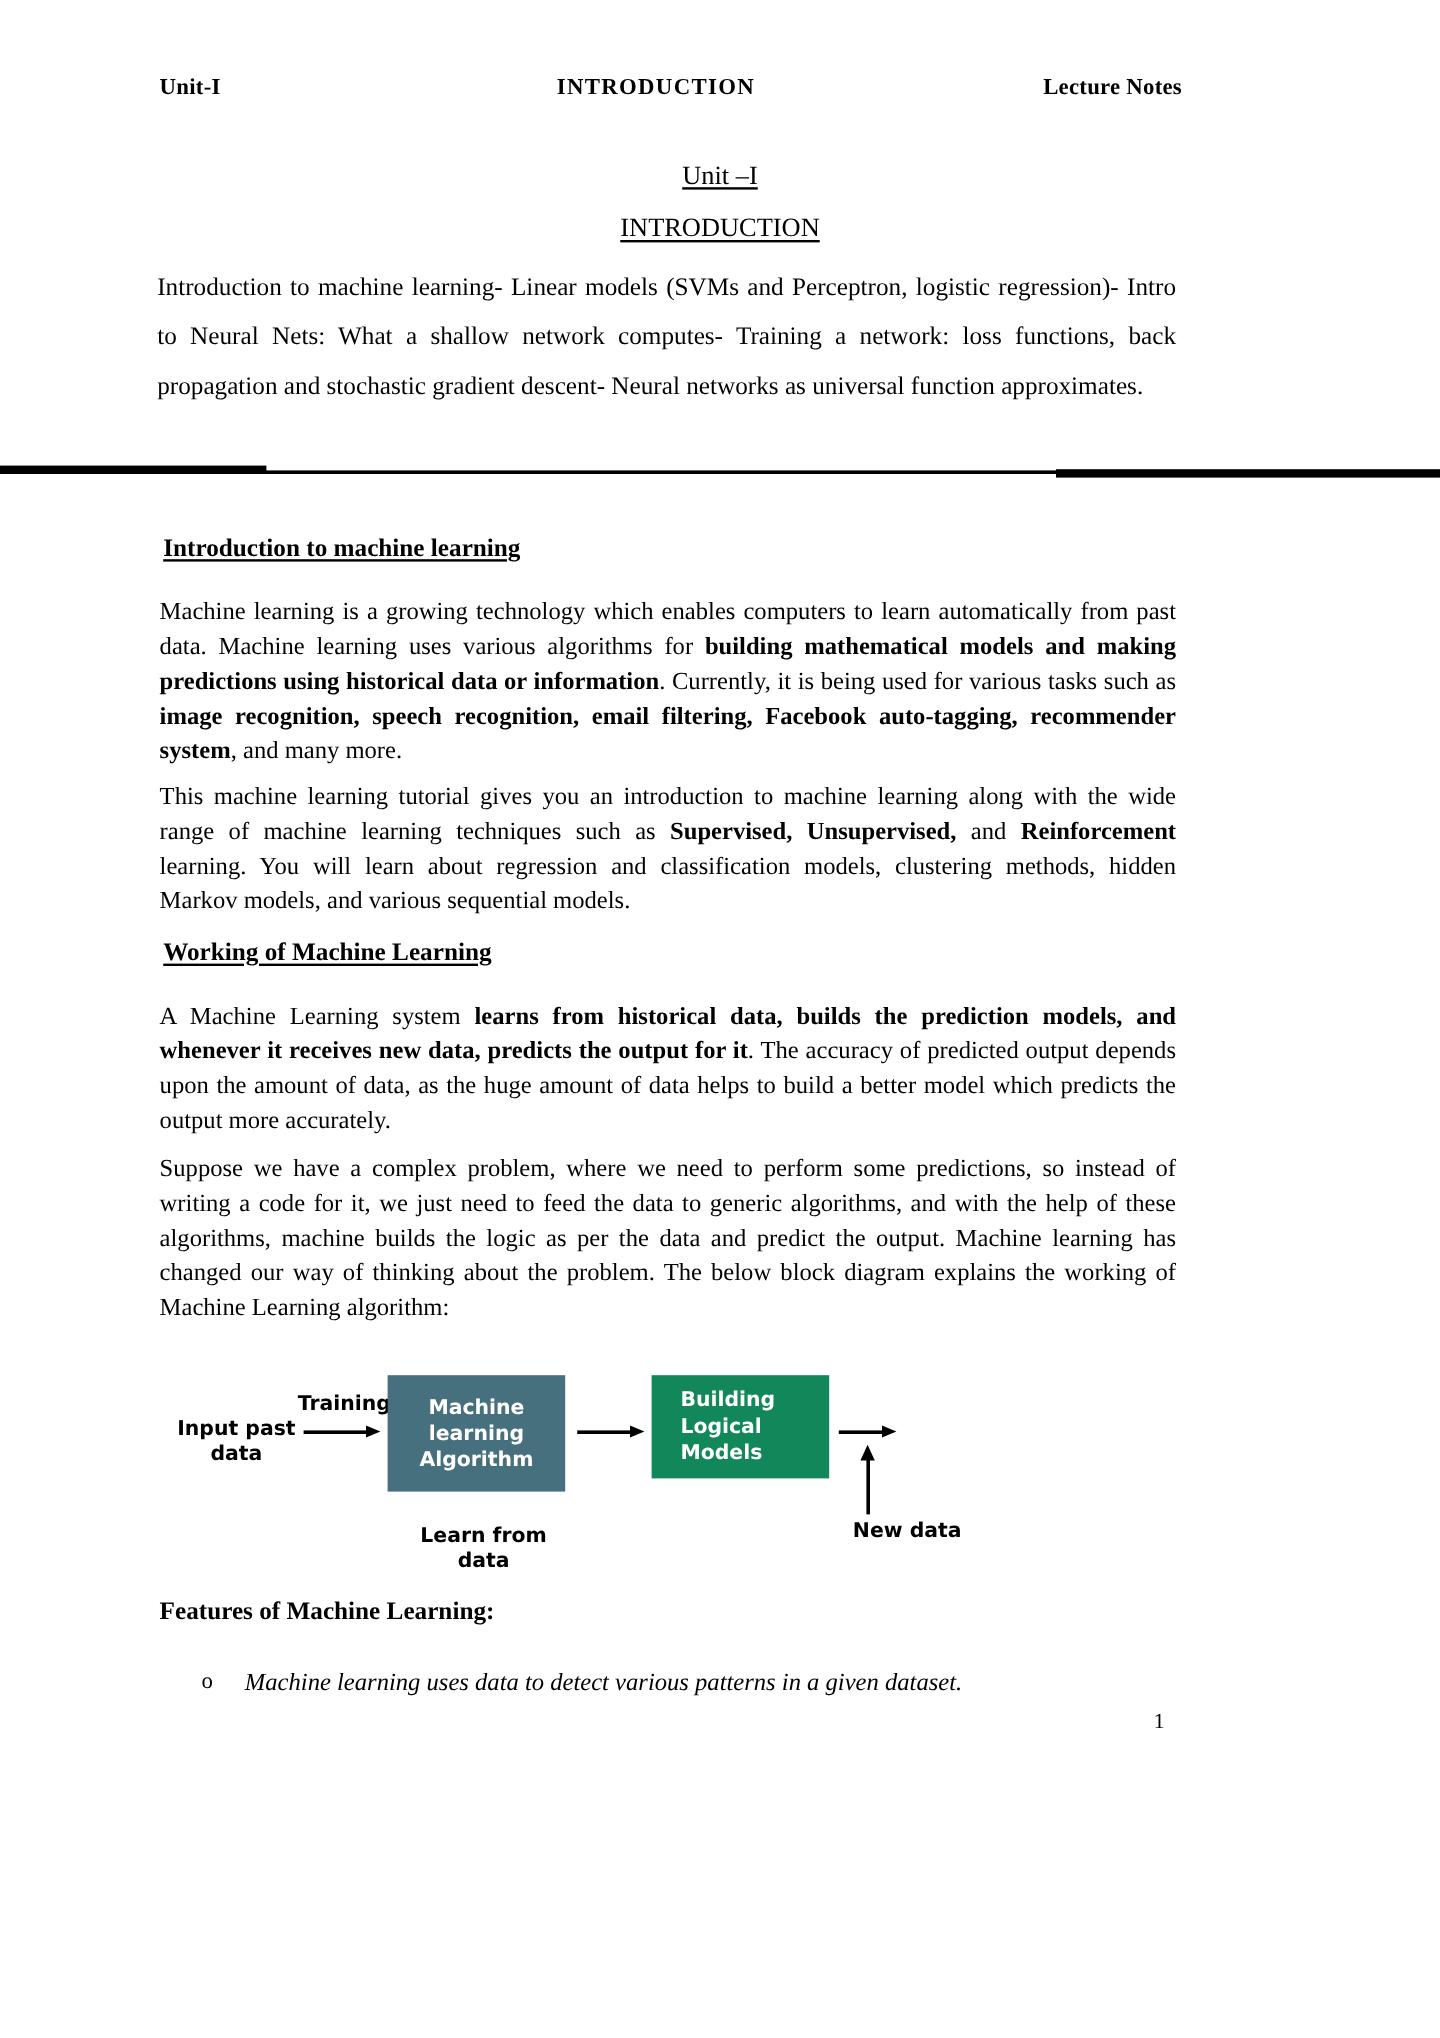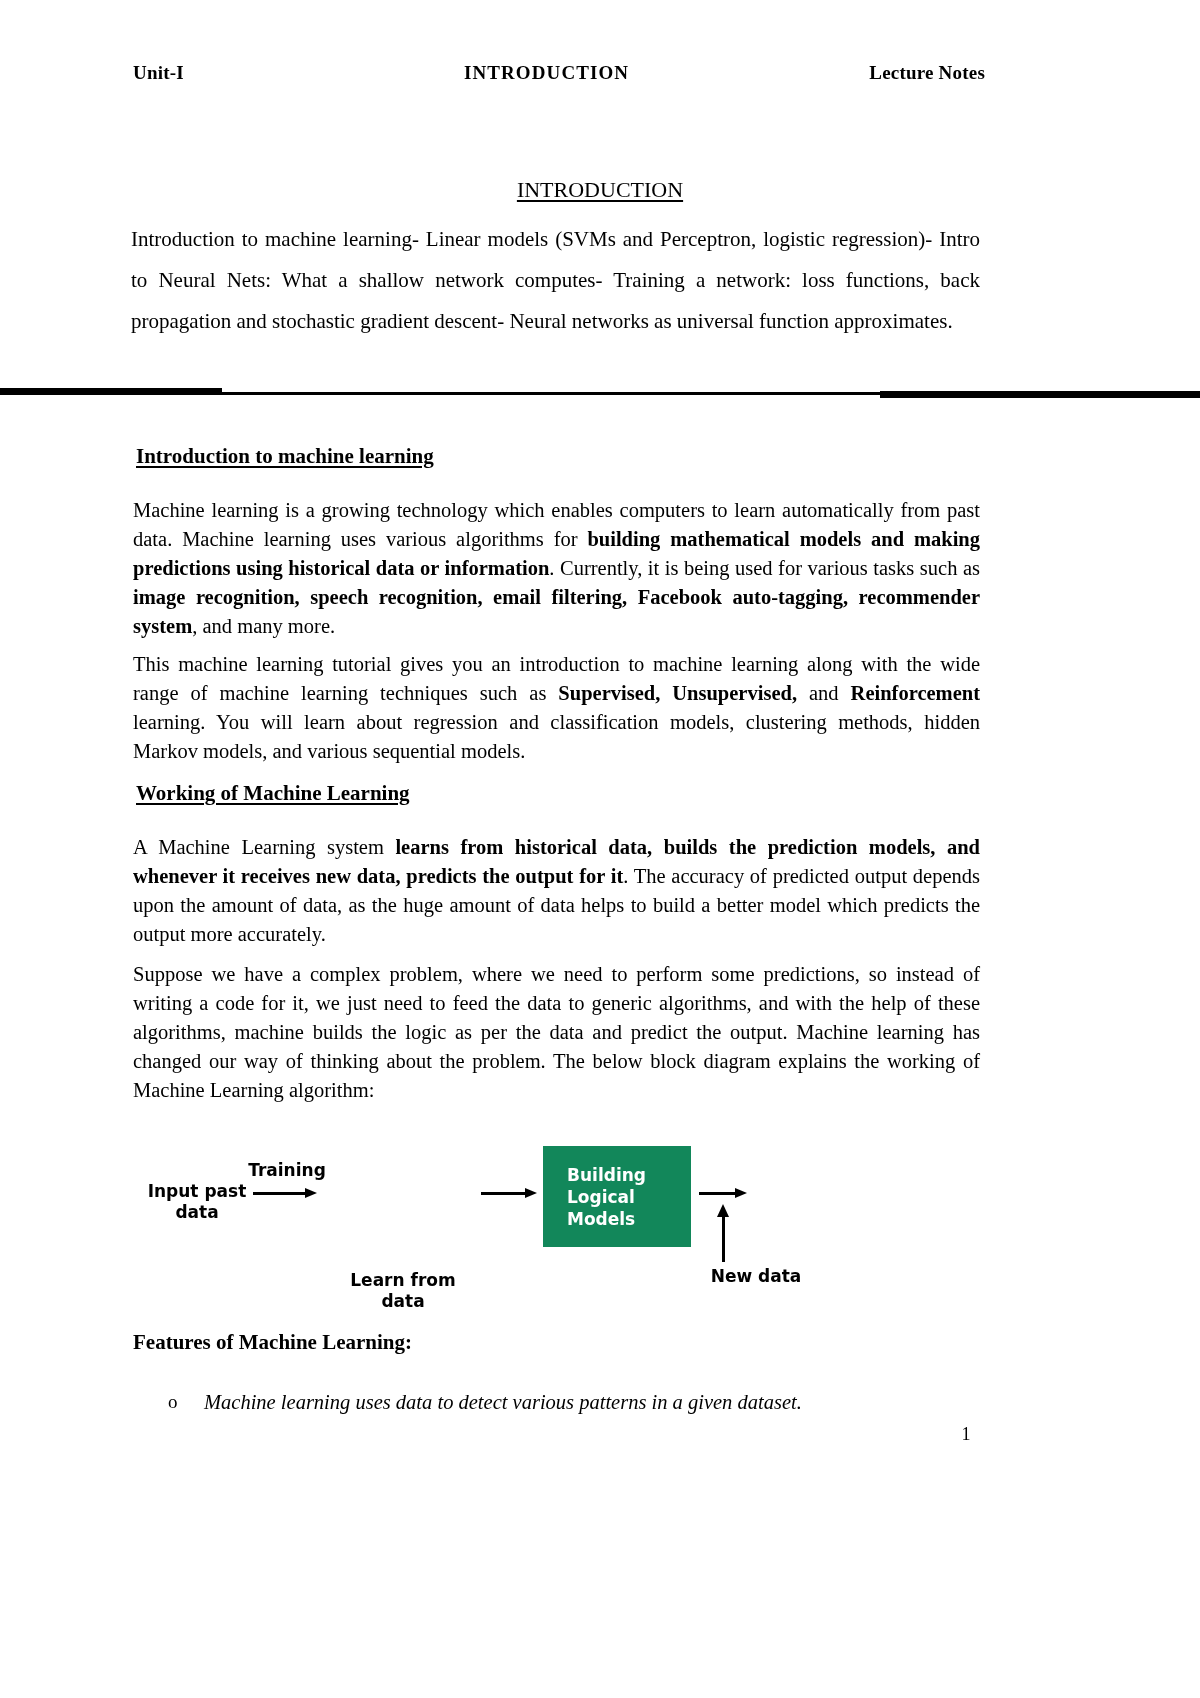--- a/index.html
+++ b/index.html
@@ -234,20 +234,23 @@
 <body>
 
 <div class="page">
 
   <div class="run-header">
     <div class="left">Unit-I</div>
     <div class="center">INTRODUCTION</div>
     <div class="right">Lecture Notes</div>
   </div>
 
+  <div class="doc-title" id="title-unit">
+    <span>Unit –I</span>
+  </div>
   <div class="doc-title" id="title-intro">
     <span>INTRODUCTION</span>
   </div>
 
   <div class="syllabus">
     <span>Introduction to machine learning- Linear models (SVMs and Perceptron, logistic regression)- Intro to Neural Nets: What a shallow network computes- Training a network: loss functions, back propagation and stochastic gradient descent- Neural networks as universal function approximates.</span>
   </div>
 
   <div class="rule-wrap">
     <div class="rule-thin"></div>
@@ -282,32 +285,38 @@
       <div>data</div>
     </div>
 
     <div class="dg-label" style="top:22px; left:104px; width:100px;text-align:center;">Training</div>
 
     <div class="dg-arrow" style="top:50px; left:120px; width:64px;">
       <div class="shaft" style="width:52px;"></div>
       <div class="head" style="left:52px;"></div>
     </div>
 
+    <div class="dg-box" id="box-ml" style="top: 8px; left: 190px; width: 148px; height: 97px; background: rgb(70, 112, 126);">
+      <div>
+        <div>Machine learning</div>
+        <div>Algorithm</div>
+      </div>
+    </div>
 
     <div class="dg-label" style="top:112px; left:206px; width:128px;margin-top:20px;">
       <div>Learn from</div>
       <div>data</div>
     </div>
 
     <div class="dg-arrow" style="top:50px; left:348px; width:60px;">
       <div class="shaft" style="width:44px;"></div>
       <div class="head" style="left:44px;"></div>
     </div>
 
-    <div class="dg-box left-align" id="box-build" style="top: 8px; left: 410px; width: 148px; height: 101px; background: rgb(18, 135, 90); padding-left: 24px;">
+    <div class="dg-box left-align" id="box-build" style="top: 8px; left: 410px; width: 148px; height: 86px; background: rgb(18, 135, 90); padding-left: 24px;">
       <div>
         <div>Building</div>
         <div>Logical</div>
         <div>Models</div>
       </div>
     </div>
 
     <div class="dg-arrow" style="top:50px; left:566px; width:52px;">
       <div class="shaft" style="width:36px;"></div>
       <div class="head" style="left:36px;"></div>

